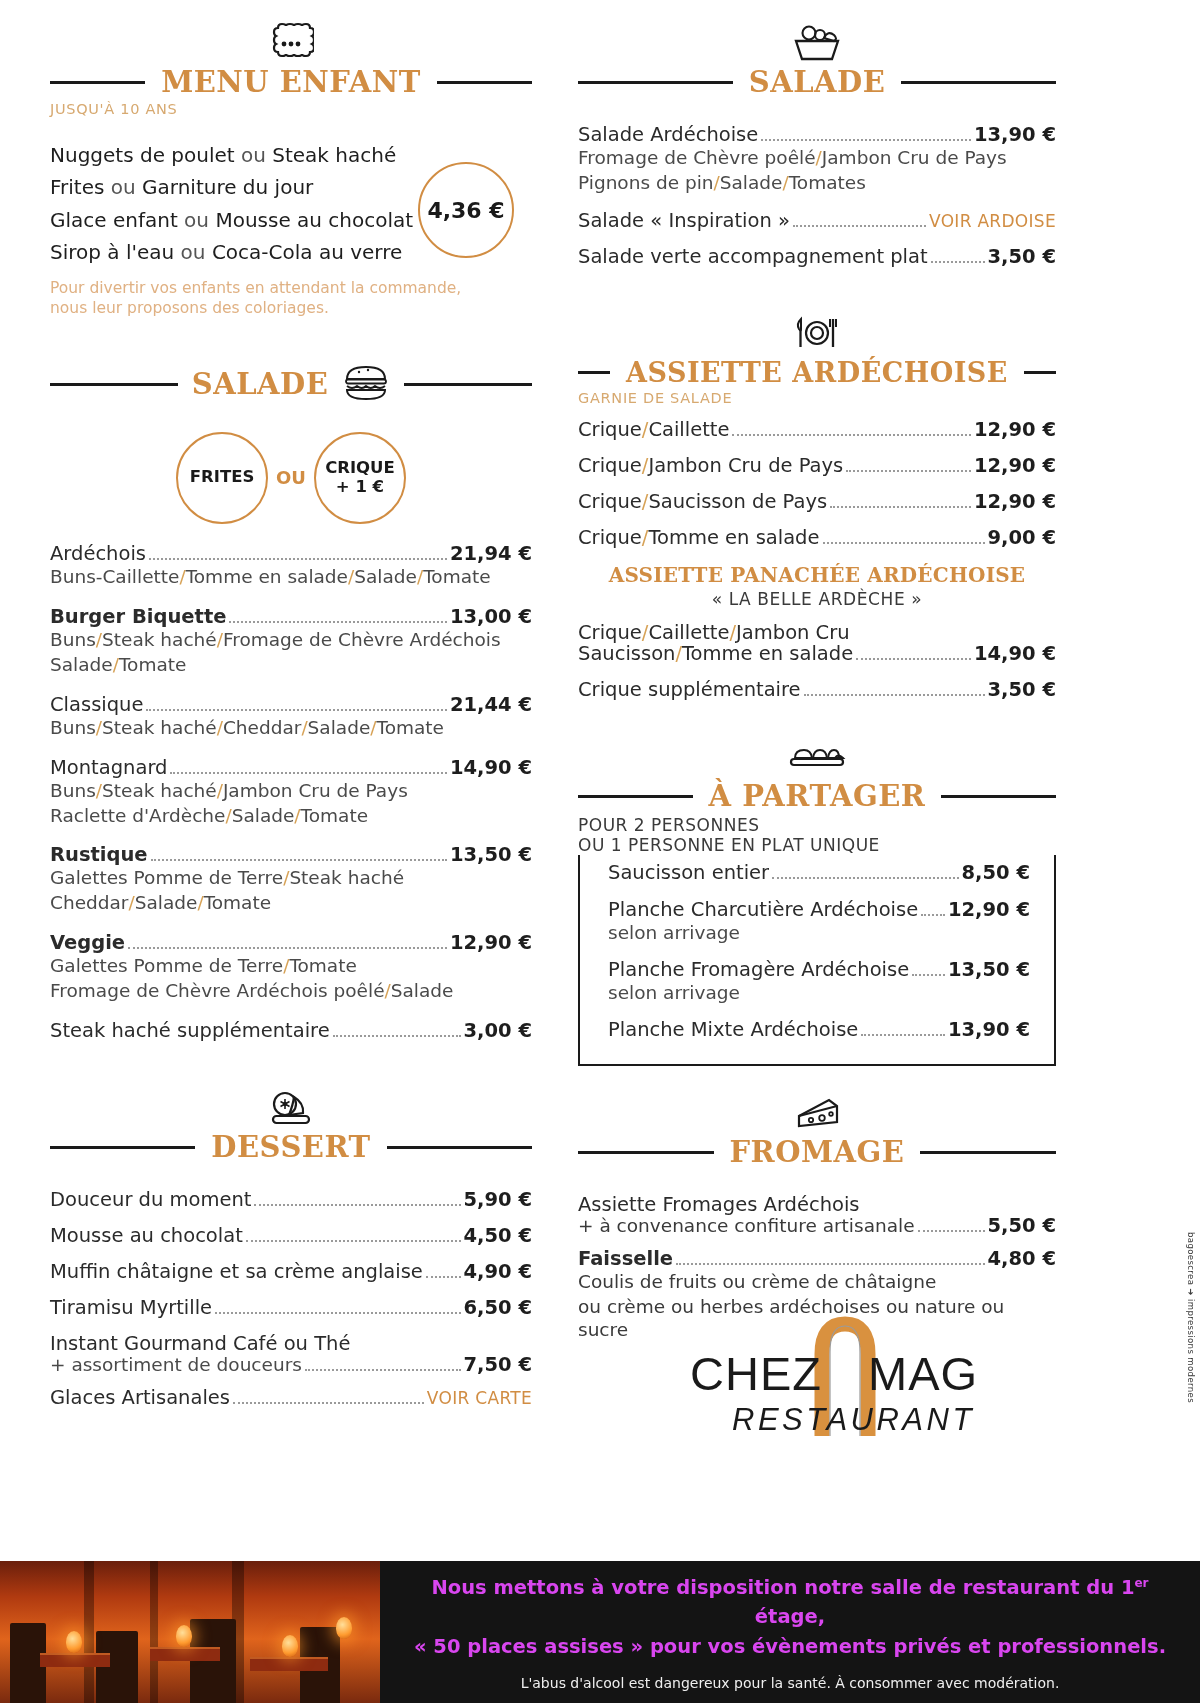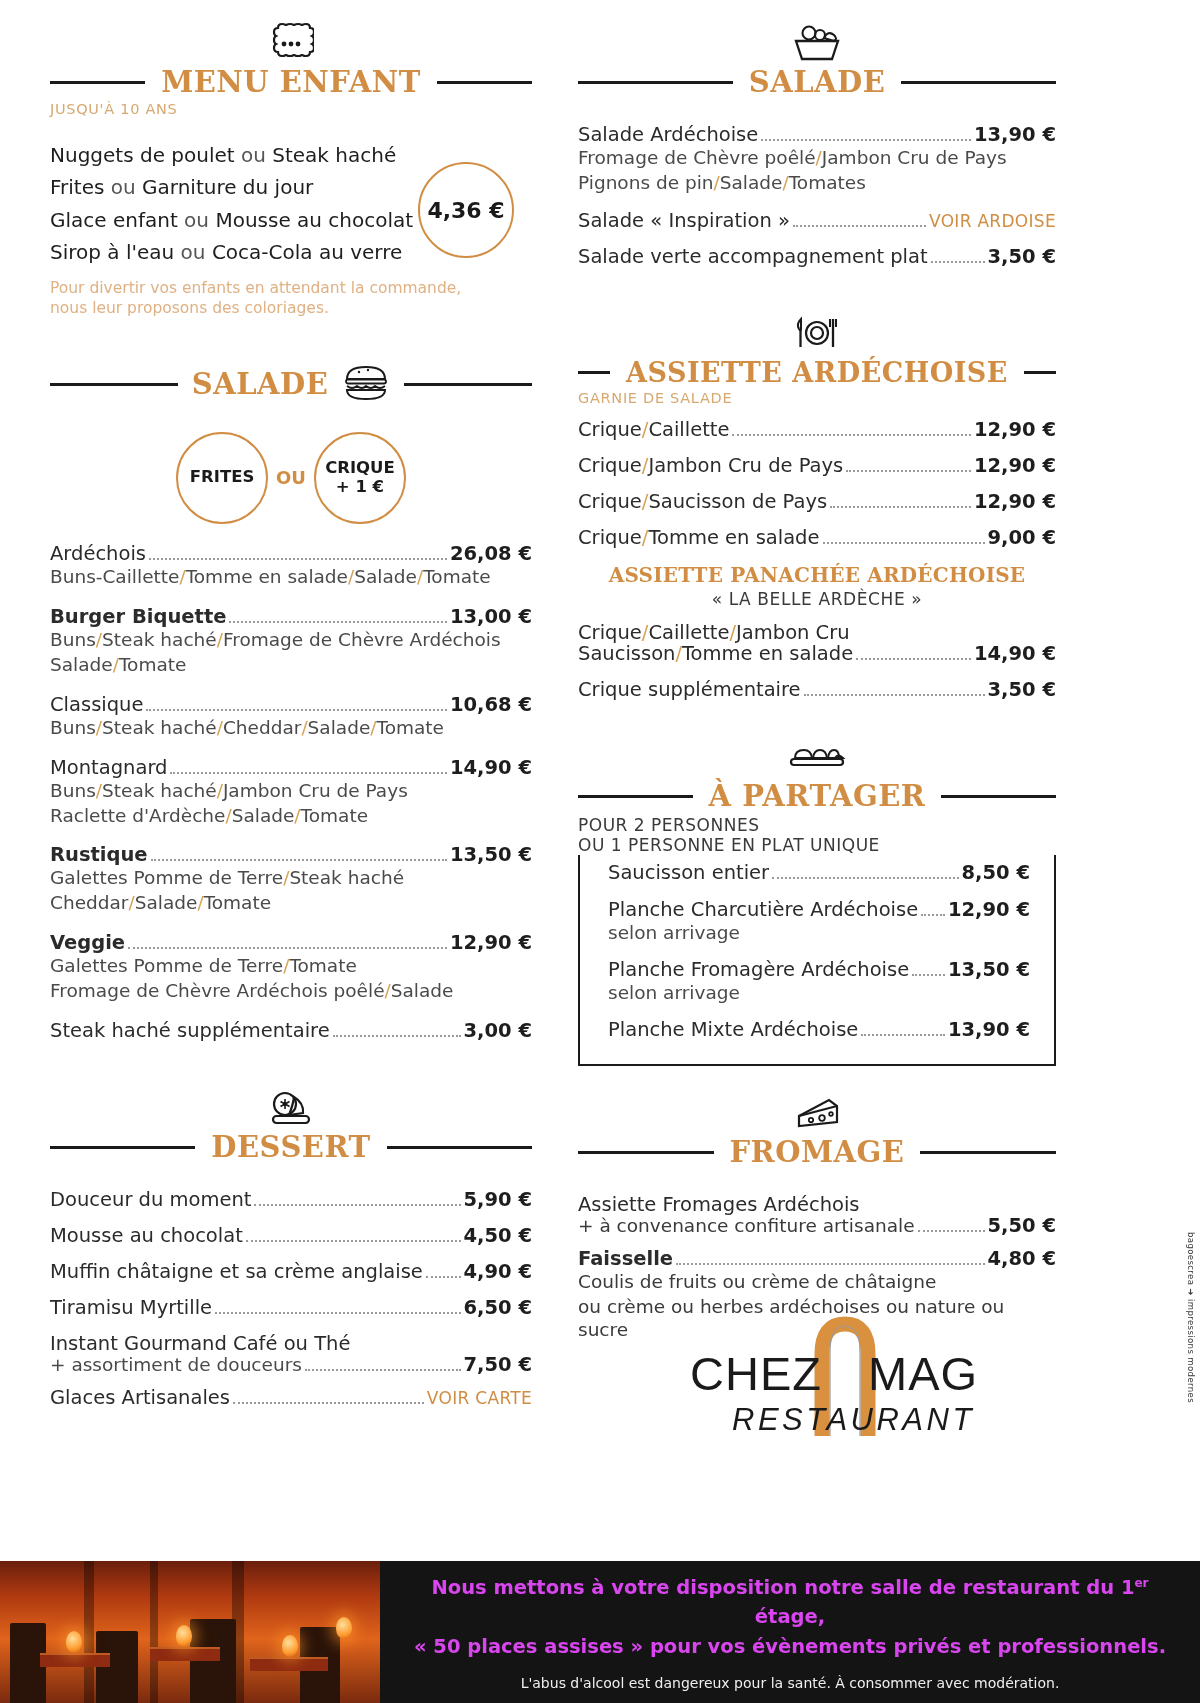--- a/index.html
+++ b/index.html
@@ -320,40 +320,40 @@
           <span>+ 1 €</span>
         </div>
       </div>
 
       <div class="rows">
 
         <div class="block">
           <div class="row">
             <span class="nm">Ardéchois</span>
             <span class="dots"></span>
-            <span class="pr">26,08 €</span>
+            <span class="pr">21,94 €</span>
           </div>
           <div class="desc">Buns-Caillette<span class="sl" style="color:#d7a256">/</span>Tomme en salade<span class="sl" style="color:#d7a256">/</span>Salade<span class="sl" style="color:#d7a256">/</span>Tomate</div>
         </div>
 
         <div class="block">
           <div class="row">
             <span class="nm b">Burger Biquette</span>
             <span class="dots"></span>
             <span class="pr">13,00 €</span>
           </div>
           <div class="desc">Buns<span class="sl" style="color:#d7a256">/</span>Steak haché<span class="sl" style="color:#d7a256">/</span>Fromage de Chèvre Ardéchois</div>
           <div class="desc">Salade<span class="sl" style="color:#d7a256">/</span>Tomate</div>
         </div>
 
         <div class="block">
           <div class="row">
             <span class="nm">Classique</span>
             <span class="dots"></span>
-            <span class="pr">10,68 €</span>
+            <span class="pr">21,44 €</span>
           </div>
           <div class="desc">Buns<span class="sl" style="color:#d7a256">/</span>Steak haché<span class="sl" style="color:#d7a256">/</span>Cheddar<span class="sl" style="color:#d7a256">/</span>Salade<span class="sl" style="color:#d7a256">/</span>Tomate</div>
         </div>
 
         <div class="block">
           <div class="row">
             <span class="nm">Montagnard</span>
             <span class="dots"></span>
             <span class="pr">14,90 €</span>
           </div>

